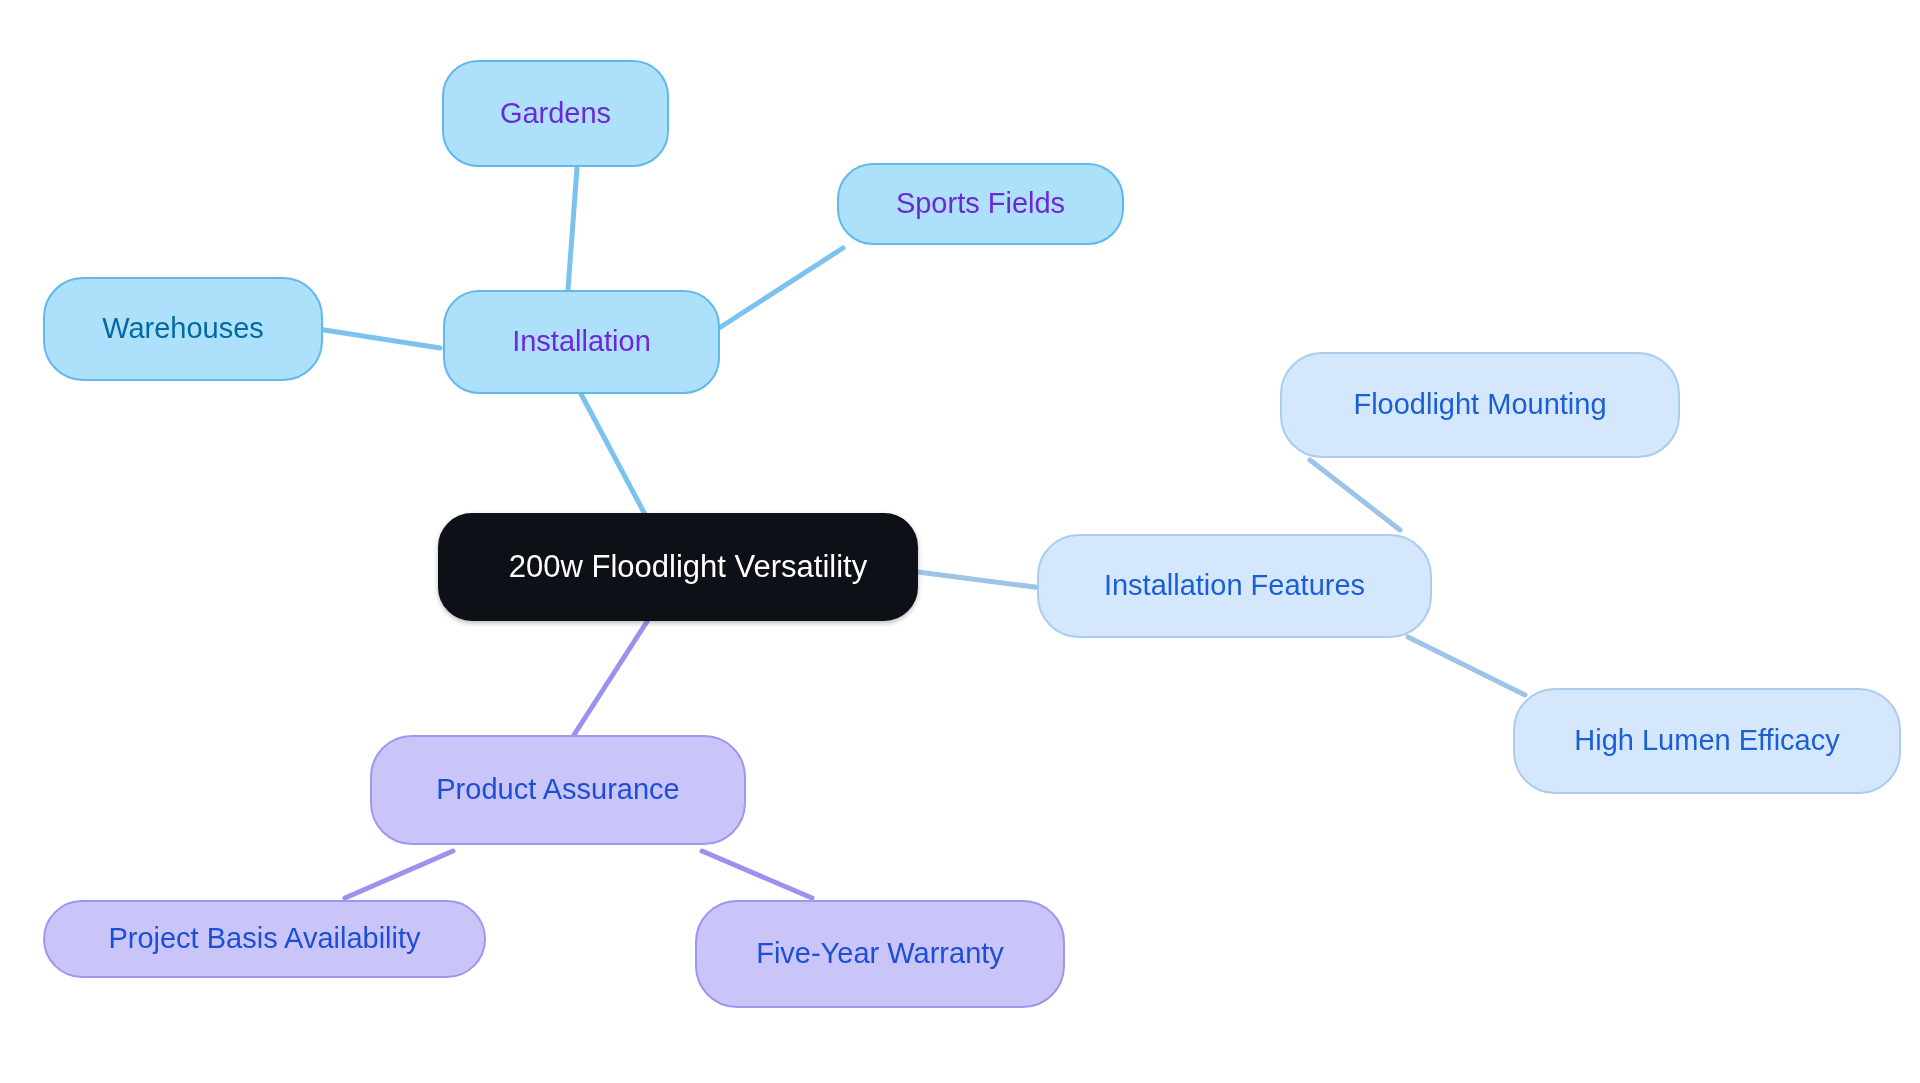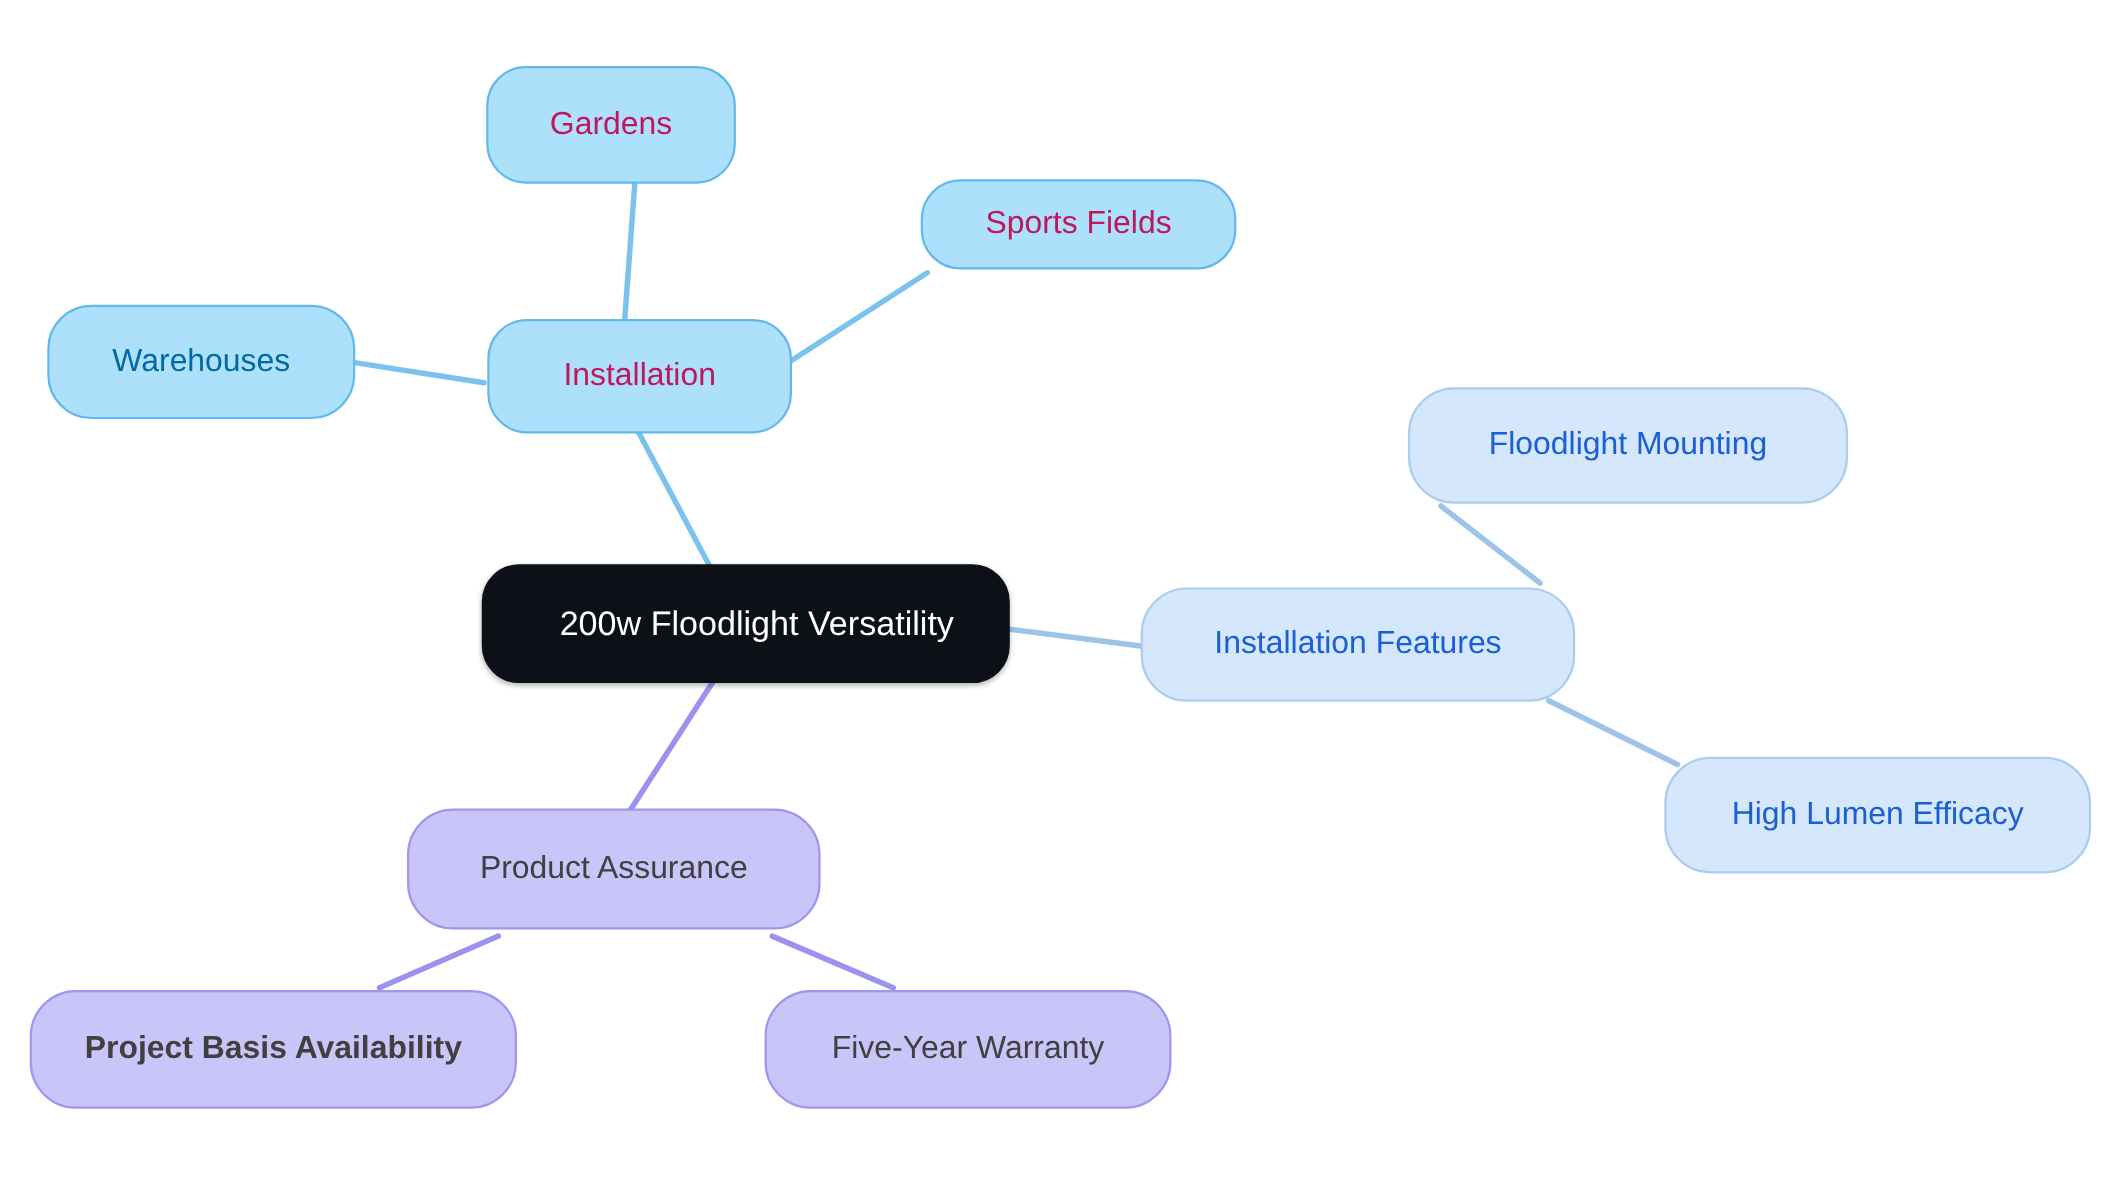--- a/index.html
+++ b/index.html
@@ -55,38 +55,38 @@
   .n-blue {
     background: #ade0fb;
     border-color: #63b8ea;
     color: #0369a1;
     border-radius: 40px;
     font-size: 29px;
   }
   .n-blue-sq {
     background: #ade0fb;
     border-color: #63b8ea;
-    color: #be185d;
+    color: #6d28d9;
     border-radius: 36px;
     font-size: 29px;
     justify-content: center;
   }
   
   .n-pale {
     background: #d5e7fc;
     border-color: #aacdef;
     color: #1a5fd4;
     border-radius: 42px;
     font-size: 29px;
   }
   
   .n-purple {
     background: #c9c5f8;
     border-color: #9e96ef;
-    color: #404040;
+    color: #1d4ed8;
     border-radius: 42px;
     font-size: 29px;
   }
 </style>
 </head>
 <body>
 
 <div id="canvas">
 
   <svg id="edges" viewBox="0 0 1920 1083" width="1920" height="1083" xmlns="http://www.w3.org/2000/svg">
@@ -141,21 +141,21 @@
   </div>
 
   <div class="node n-pale" style="left:1513px; top:688px; width:388px; height:106px;">
     <span class="node-label">High Lumen Efficacy</span>
   </div>
 
   <div class="node n-purple" style="left:370px; top:735px; width:376px; height:110px;">
     <span class="node-label">Product Assurance</span>
   </div>
 
-  <div class="node n-purple" style="left:27px; top:900px; width:443px; height:108px;font-weight:bold;">
+  <div class="node n-purple" style="left:43px; top:900px; width:443px; height:78px;">
     <span class="node-label">Project Basis Availability</span>
   </div>
 
   <div class="node n-purple" style="left:695px; top:900px; width:370px; height:108px;">
     <span class="node-label">Five-Year Warranty</span>
   </div>
 
 </div>
 
 </body></html>

